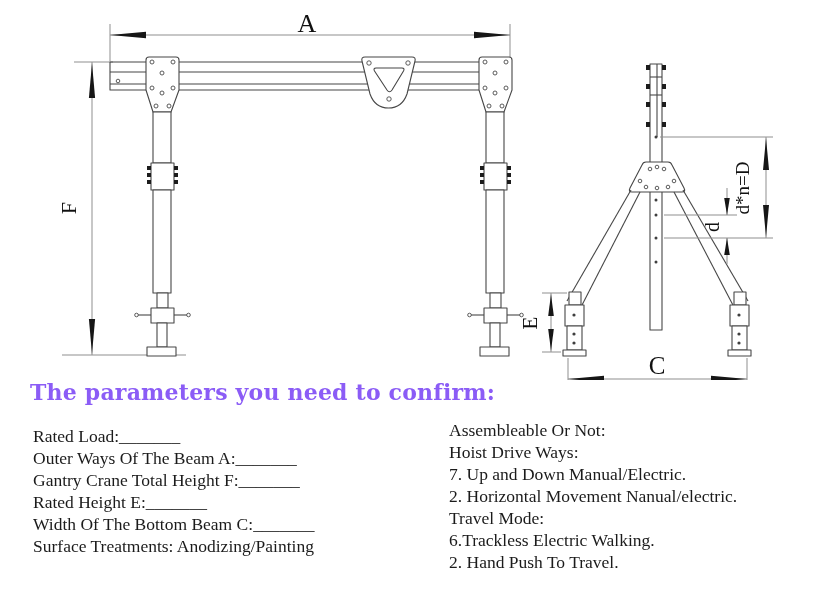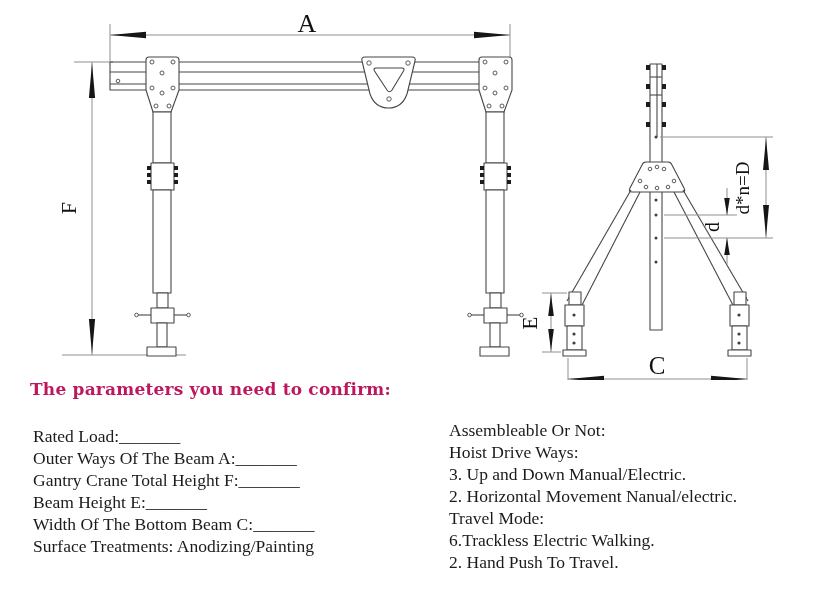--- a/index.html
+++ b/index.html
@@ -11,22 +11,22 @@
   .obj{stroke:#474747;stroke-width:1.1;fill:none;stroke-linejoin:round;}
   .objf{stroke:#474747;stroke-width:1.1;fill:#ffffff;stroke-linejoin:round;}
   .dimline{stroke:#8f8f8f;stroke-width:1;fill:none;}
   .arrow{fill:#161616;stroke:none;}
   .nub{fill:#1c1c1c;stroke:none;}
   .hole{stroke:#4a4a4a;stroke-width:0.9;fill:#fff;}
   .dot{fill:#3f3f3f;stroke:none;}
   .dimtext{font-family:"Liberation Serif", serif;fill:#111;}
   .page-heading{
     position:absolute;left:30px;top:379px;margin:0;
-    font-family:"DejaVu Serif", serif;font-weight:700;font-size:17px;
-    letter-spacing:0.2px;color:#be185d;white-space:nowrap;
+    font-family:"DejaVu Serif", serif;font-weight:700;font-size:22px;
+    letter-spacing:0.2px;color:#8b5cf6;white-space:nowrap;
   }
   .param-col{position:absolute;white-space:nowrap;}
   .param-col p{
     margin:0;font-size:17.5px;line-height:22px;color:#1b1b1b;
     font-family:"Liberation Serif", serif;
   }
   .col-left{left:33px;top:425px;}
   .col-right{left:449px;top:419px;}
 </style>
 </head>
@@ -207,28 +207,28 @@
       </g>
     </g>
   </svg>
 
   <h1 class="page-heading">The parameters you need to confirm:</h1>
 
   <div class="param-col col-left">
     <p>Rated Load:_______</p>
     <p>Outer Ways Of The Beam A:_______</p>
     <p>Gantry Crane Total Height F:_______</p>
-    <p>Beam Height E:_______</p>
+    <p>Rated Height E:_______</p>
     <p>Width Of The Bottom Beam C:_______</p>
     <p>Surface Treatments: Anodizing/Painting</p>
   </div>
 
   <div class="param-col col-right">
     <p>Assembleable Or Not:</p>
     <p>Hoist Drive Ways:</p>
-    <p>3. Up and Down Manual/Electric.</p>
+    <p>7. Up and Down Manual/Electric.</p>
     <p>2. Horizontal Movement Nanual/electric.</p>
     <p>Travel Mode:</p>
     <p>6.Trackless Electric Walking.</p>
     <p>2. Hand Push To Travel.</p>
   </div>
 
 </div>
 
 </body></html>

